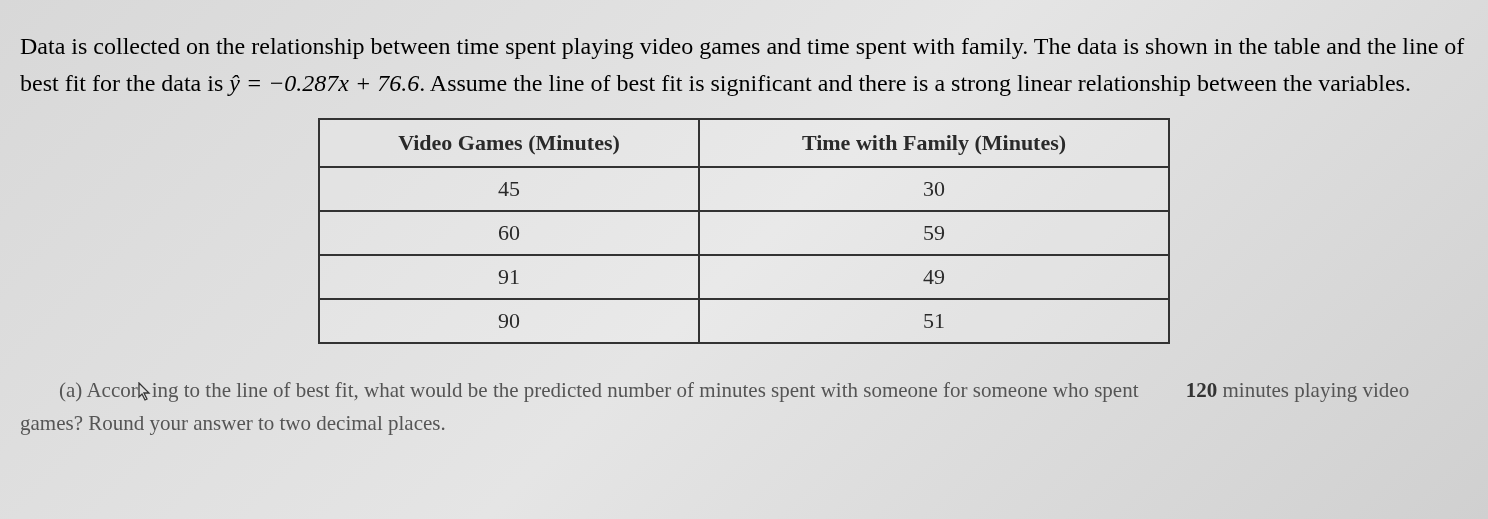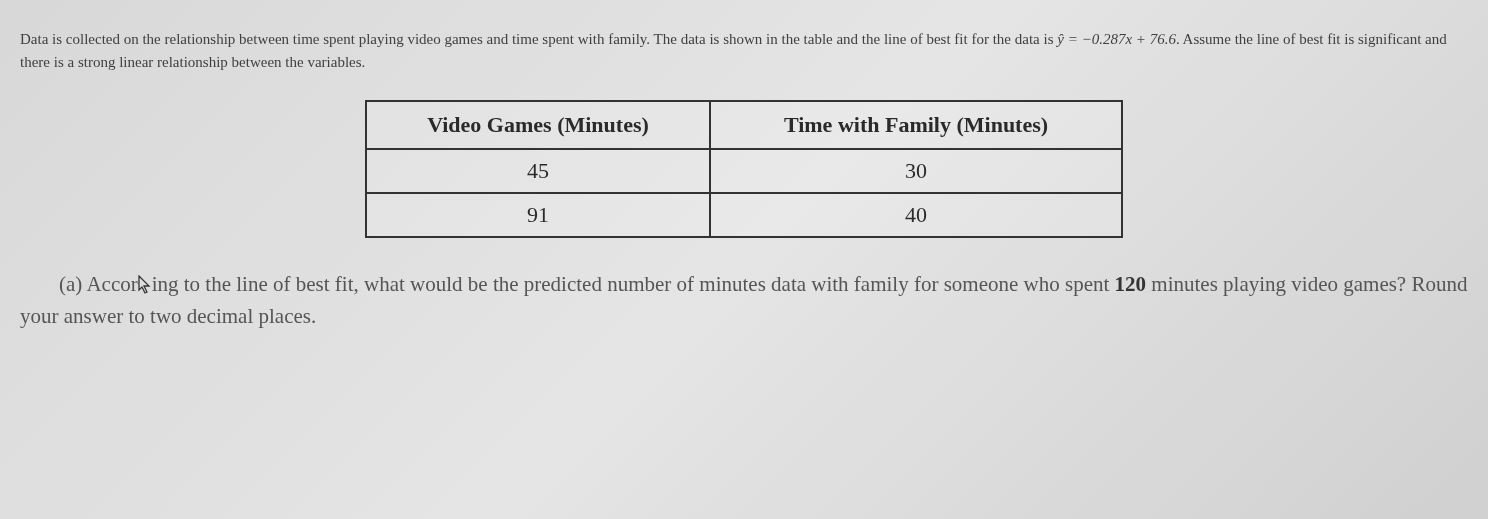--- a/index.html
+++ b/index.html
@@ -10,24 +10,24 @@
     body {
       font-family: Georgia, 'Times New Roman', serif;
       background: linear-gradient(135deg, #d8d8d8 0%, #e5e5e5 50%, #d0d0d0 100%);
       width: 1488px;
       height: 519px;
       padding: 28px 20px 20px 20px;
       color: #2a2a2a;
       position: relative;
     }
     .paragraph {
-      font-size: 15px;
+      font-size: 24px;
       line-height: 1.55;
-      margin-bottom: 25px;
-      color: #404040;
+      margin-bottom: 16px;
+      color: #000000;
     }
     .equation {
       font-style: italic;
       font-family: 'Times New Roman', serif;
     }
     .table-wrapper {
       display: flex;
       justify-content: center;
       margin-bottom: 30px;
     }
@@ -50,35 +50,36 @@
       font-weight: normal;
     }
     .question {
       font-size: 21px;
       line-height: 1.55;
       color: #555;
     }
     .bold-num {
       font-weight: bold;
       color: #333;
+      margin-left: 42px;
     }
     .cursor-icon {
       display: inline-block;
       position: relative;
       width: 14px;
       height: 18px;
       vertical-align: middle;
     }
     .cursor-icon svg {
       position: absolute;
       top: -2px;
       left: 0;
     }
-    .col1 { width: 344px; }
-    .col2 { width: 412px; }
+    .col1 { width: 380px; }
+    .col2 { width: 470px; }
     .prompt-text-a {
       display: inline;
       margin-left: 39px;
     }
   </style>
 </head>
 <body>
 
 <div class="paragraph">
   <span>Data is collected on the relationship between time spent playing video games and time spent with family. The data is shown in the table and the line of best fit for the data is </span><span class="equation">ŷ = −0.287x + 76.6</span><span>. Assume the line of best fit is significant and there is a strong linear relationship between the variables.</span>
@@ -91,24 +92,32 @@
         <th class="col1">Video Games (Minutes)</th>
         <th class="col2">Time with Family (Minutes)</th>
       </tr>
     </thead>
     <tbody>
       <tr>
         <td>45</td>
         <td>30</td>
       </tr>
       <tr>
+        <td>60</td>
+        <td>59</td>
+      </tr>
+      <tr>
         <td>91</td>
-        <td>40</td>
+        <td>49</td>
+      </tr>
+      <tr>
+        <td>90</td>
+        <td>51</td>
       </tr>
     </tbody>
   </table>
 </div>
 
 <div class="question">
   <span class="prompt-text-a">(a) Accor</span><span class="cursor-icon"><svg width="14" height="20" viewBox="0 0 14 20">
         <path d="M1 1 L1 15 L4 12 L7 18 L9 17 L6 11 L11 11 Z" fill="none" stroke="#333" stroke-width="1.3"></path>
-      </svg></span><span>ing to the line of best fit, what would be the predicted number of minutes data with family for someone who spent </span><span class="bold-num">120</span><span> minutes playing video games? Round your answer to two decimal places.</span>
+      </svg></span><span>ing to the line of best fit, what would be the predicted number of minutes spent with someone for someone who spent </span><span class="bold-num">120</span><span> minutes playing video games? Round your answer to two decimal places.</span>
 </div>
 
 </body></html>

